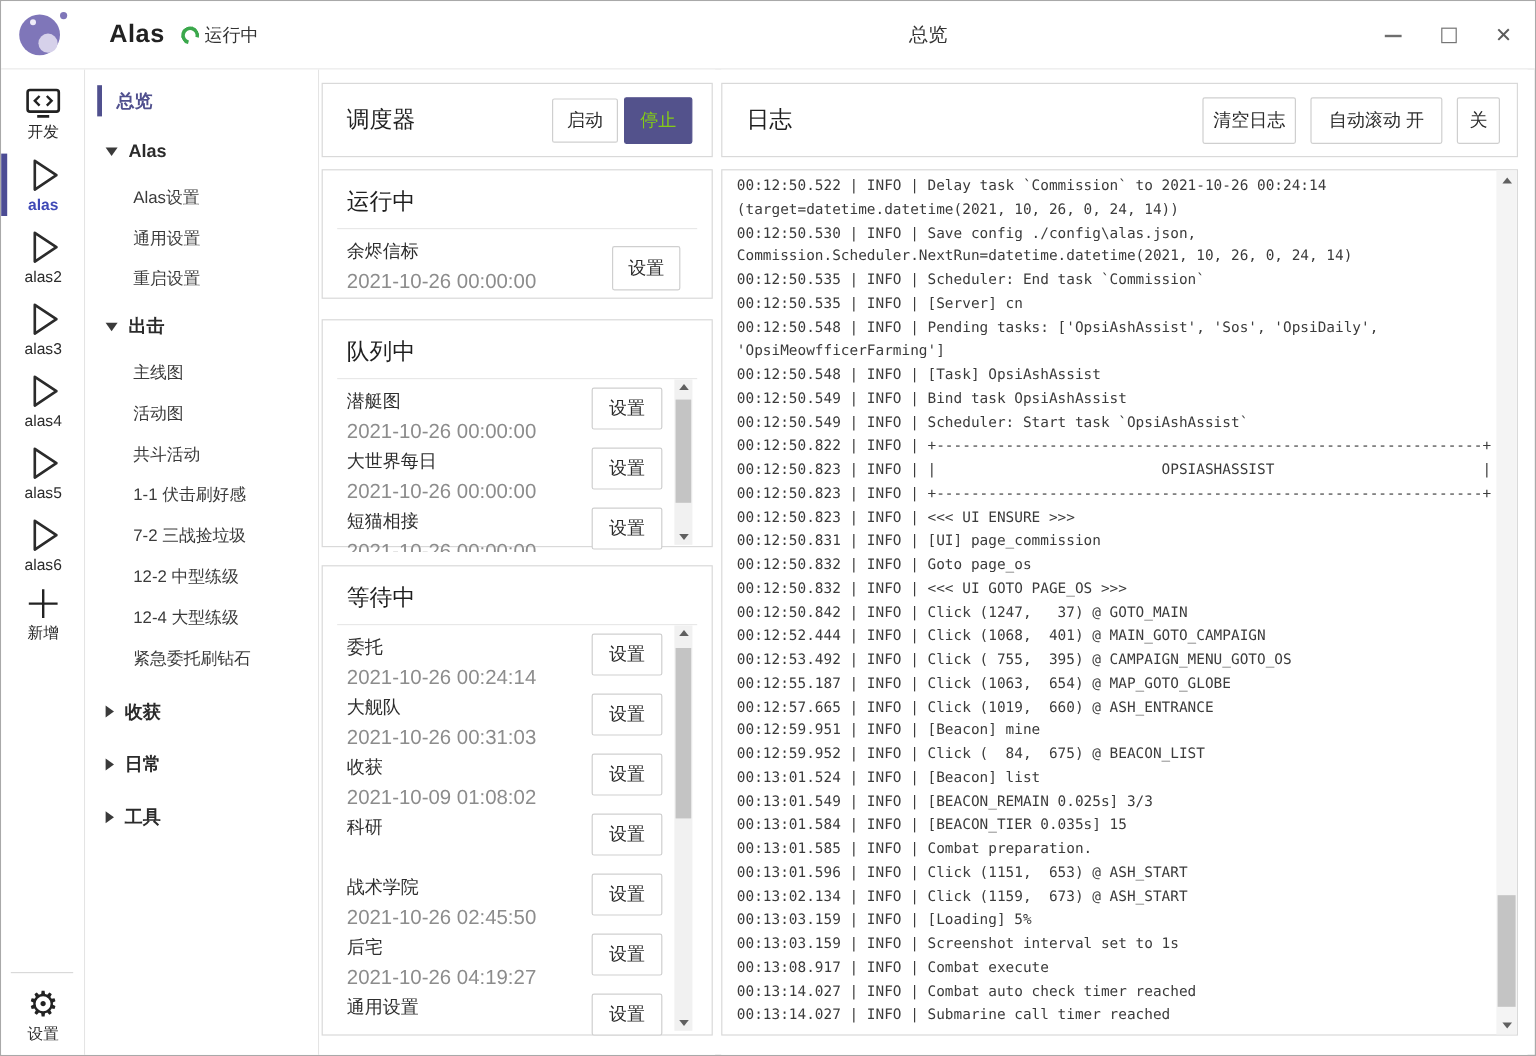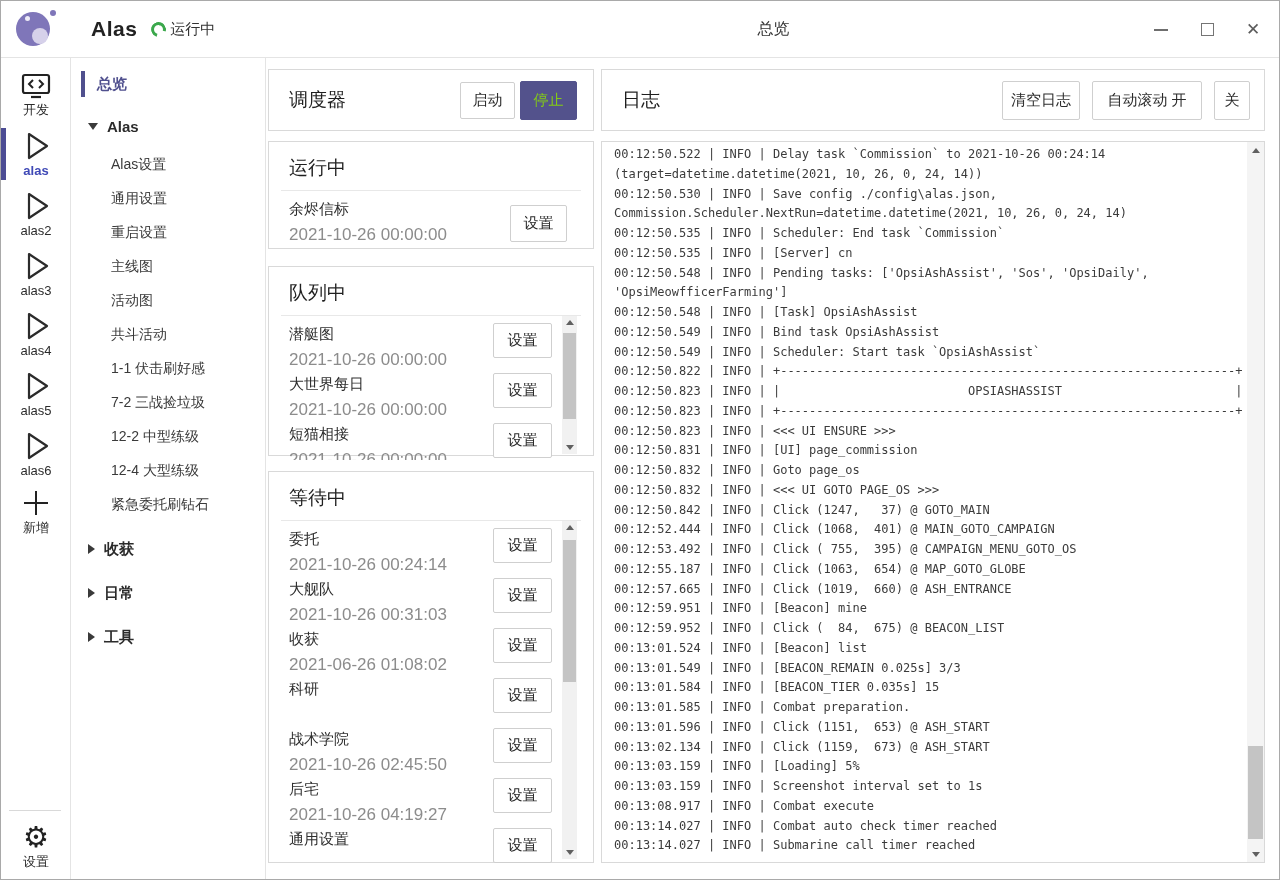--- a/index.html
+++ b/index.html
@@ -207,20 +207,24 @@
     <div class="m-item">
         <span>Alas设置</span>
       </div>
     <div class="m-item">
         <span>通用设置</span>
       </div>
     <div class="m-item">
         <span>重启设置</span>
       </div>
 
+    <div class="m-group">
+      <span class="tri down"></span>
+      <span>出击</span>
+    </div>
     <div class="m-item">
         <span>主线图</span>
       </div>
     <div class="m-item">
         <span>活动图</span>
       </div>
     <div class="m-item">
         <span>共斗活动</span>
       </div>
     <div class="m-item">
@@ -312,21 +316,21 @@
           <div class="t-time">2021-10-26 00:24:14</div>
           <button class="btn set">设置</button>
         </div>
         <div class="task">
           <div class="t-name">大舰队</div>
           <div class="t-time">2021-10-26 00:31:03</div>
           <button class="btn set">设置</button>
         </div>
         <div class="task">
           <div class="t-name">收获</div>
-          <div class="t-time">2021-06-26 01:08:02</div>
+          <div class="t-time">2021-10-09 01:08:02</div>
           <button class="btn set">设置</button>
         </div>
         <div class="task">
           <div class="t-name">科研</div>
           <button class="btn set">设置</button>
         </div>
         <div class="task">
           <div class="t-name">战术学院</div>
           <div class="t-time">2021-10-26 02:45:50</div>
           <button class="btn set">设置</button>

